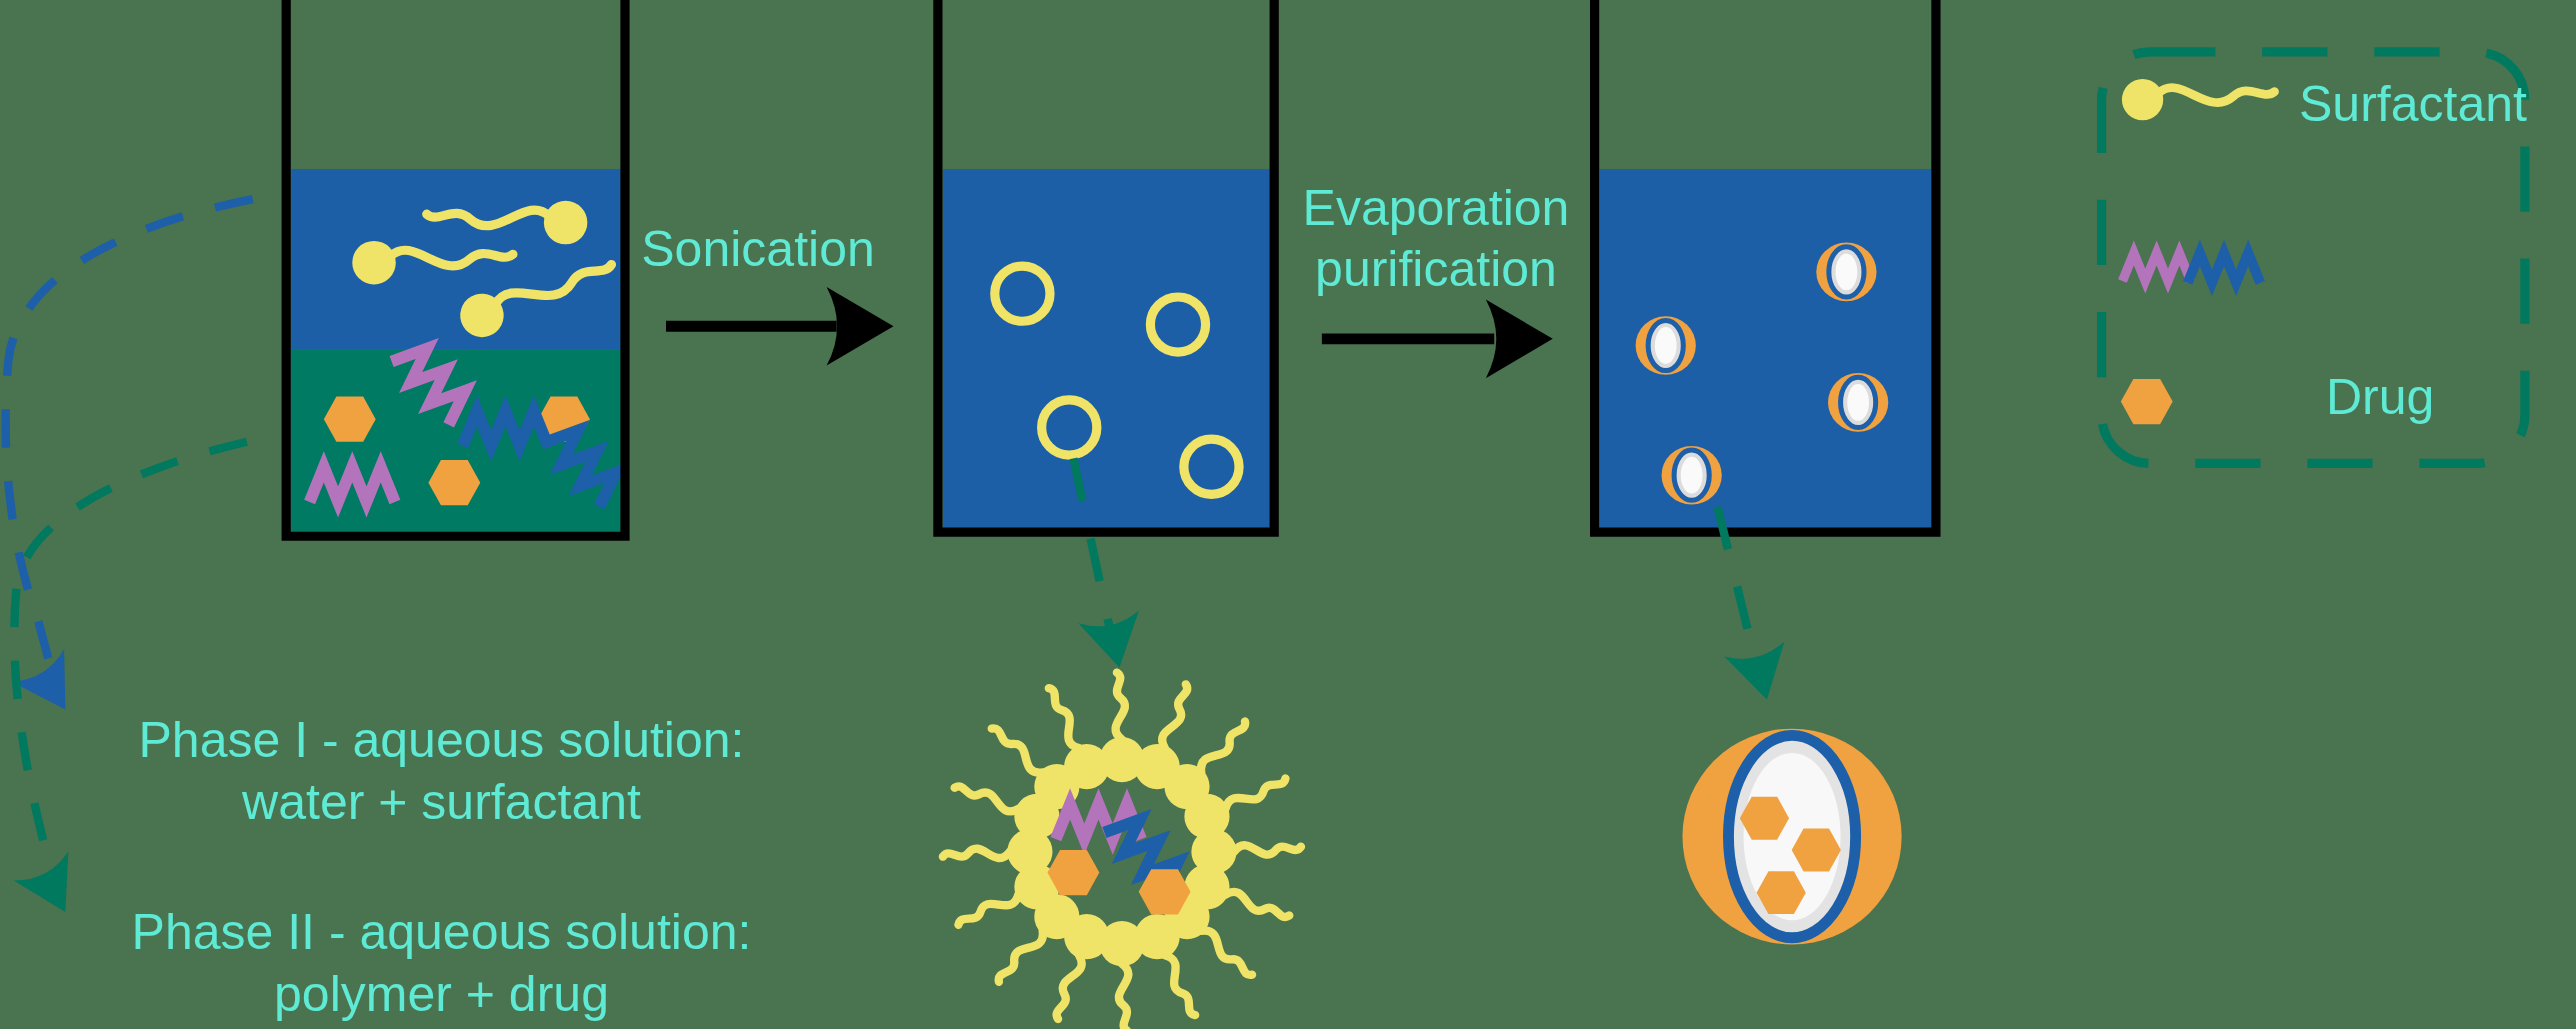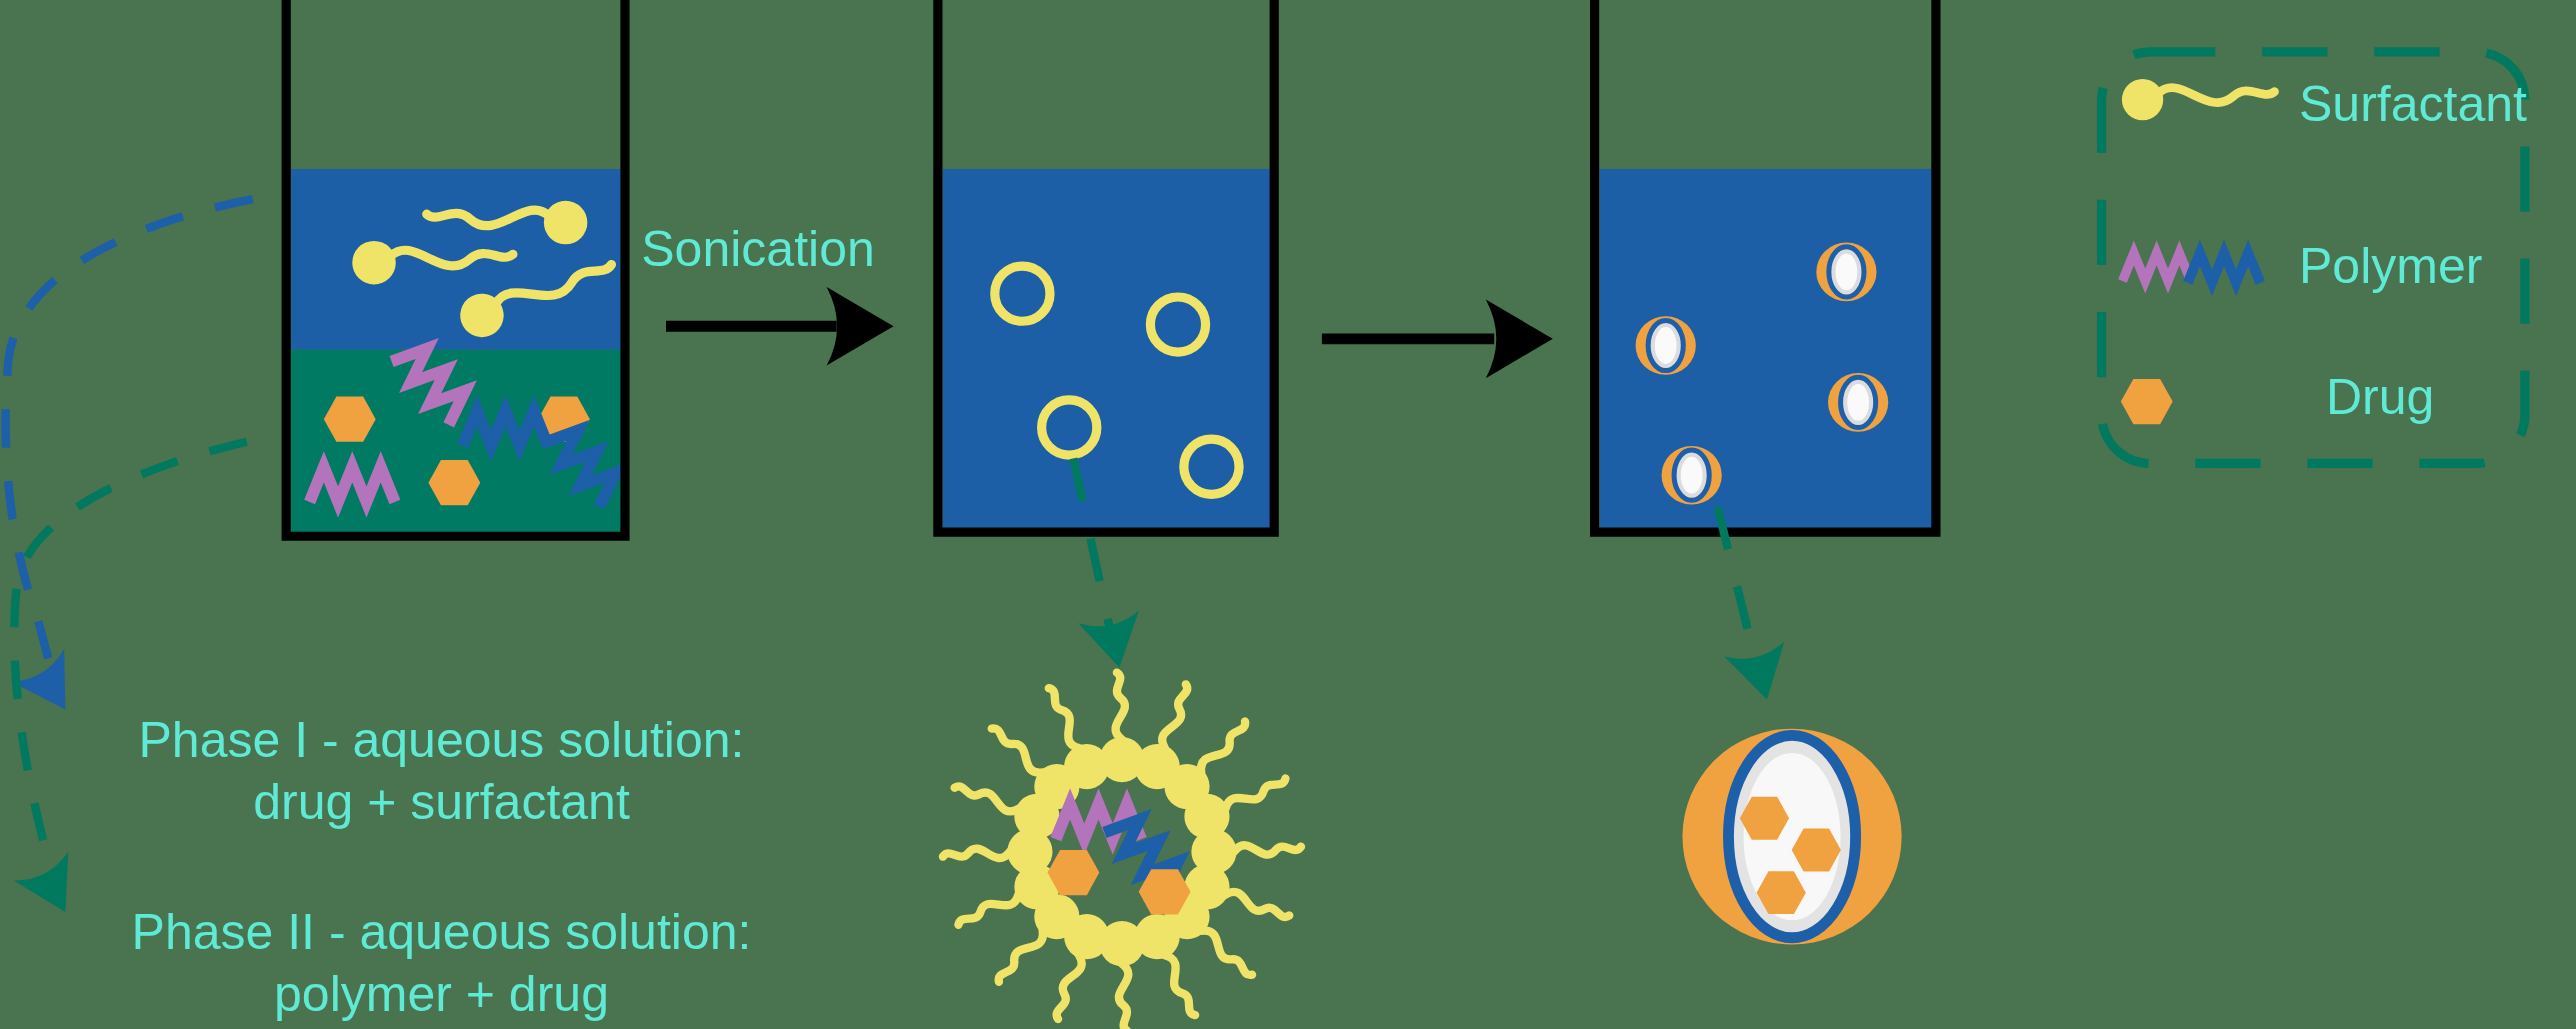--- a/index.html
+++ b/index.html
@@ -172,25 +172,26 @@
     <g>
       <use href="#zig" transform="translate(2537,336) scale(0.8)" stroke="#B474BC"></use>
       <use href="#zig" transform="translate(2615,338) scale(0.85)" stroke="#1D5FA8"></use>
     </g>
     <use href="#hex" transform="translate(2566,480)" fill="#F0A140"></use>
   </g>
 </svg>
 
 <div class="lbl centered" style="left:624px;top:219px;width:268px;">Sonication</div>
 
+<div class="lbl centered" style="left:1227px;top:178px;width:418px;"><span>Evaporation</span>
+<span>purification</span></div>
 
 <div class="lbl centered" style="left:90px;top:709px;width:703px;line-height:62px;"><span>Phase I - aqueous solution:</span>
-<span>drug + surfactant</span></div>
+<span>water + surfactant</span></div>
 
 <div class="lbl centered" style="left:90px;top:901px;width:703px;line-height:62px;"><span>Phase II - aqueous solution:</span>
 <span>polymer + drug</span></div>
 
 <div class="lbl legend-lbl" style="left:2299px;top:74px;">Surfactant</div>
-<div class="lbl legend-lbl" style="left:2299px;top:236px;">Polymer</div>
 <div class="lbl legend-lbl" style="left:2299px;top:367px;margin-left:27px;">Drug</div>
 
 </div>
 
 
 </body></html>

